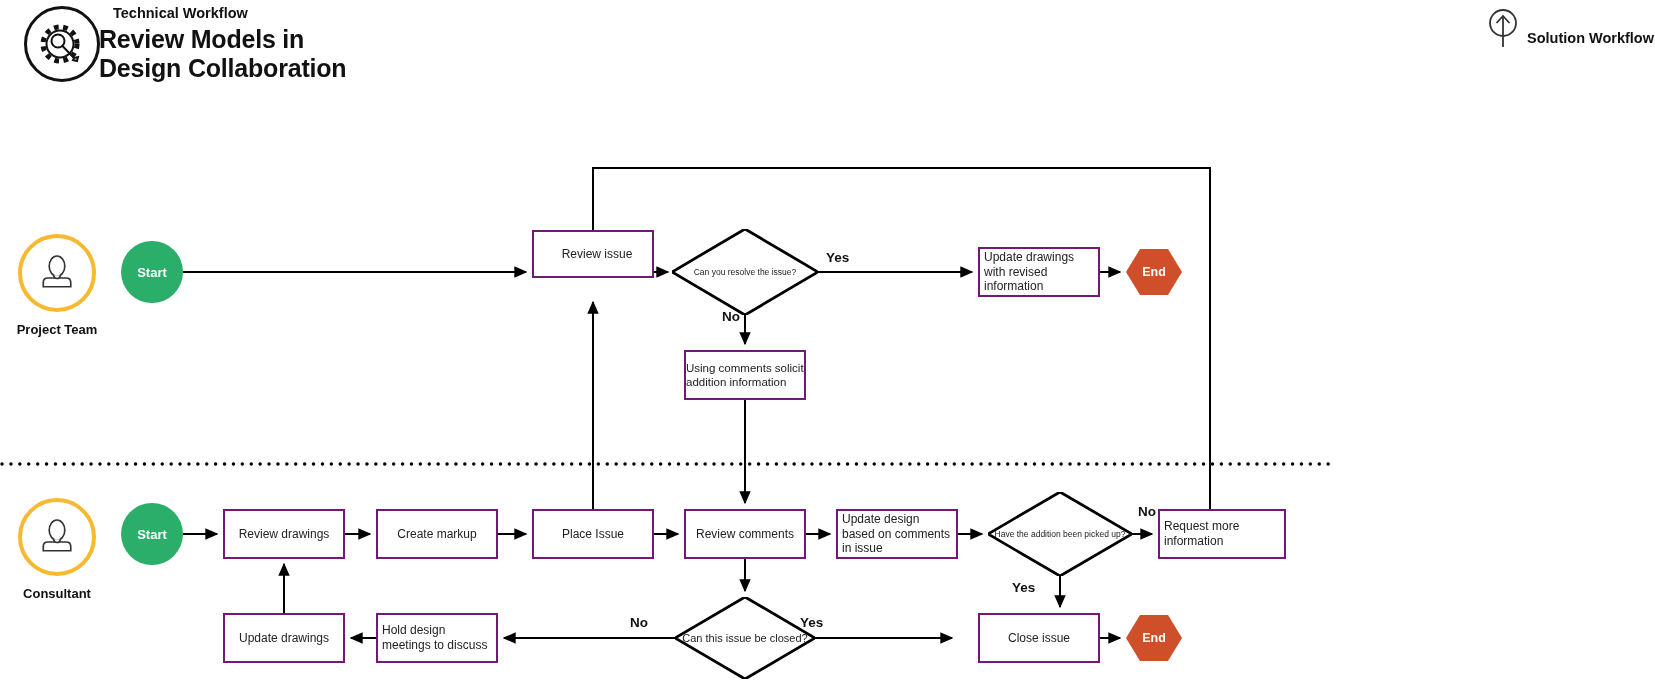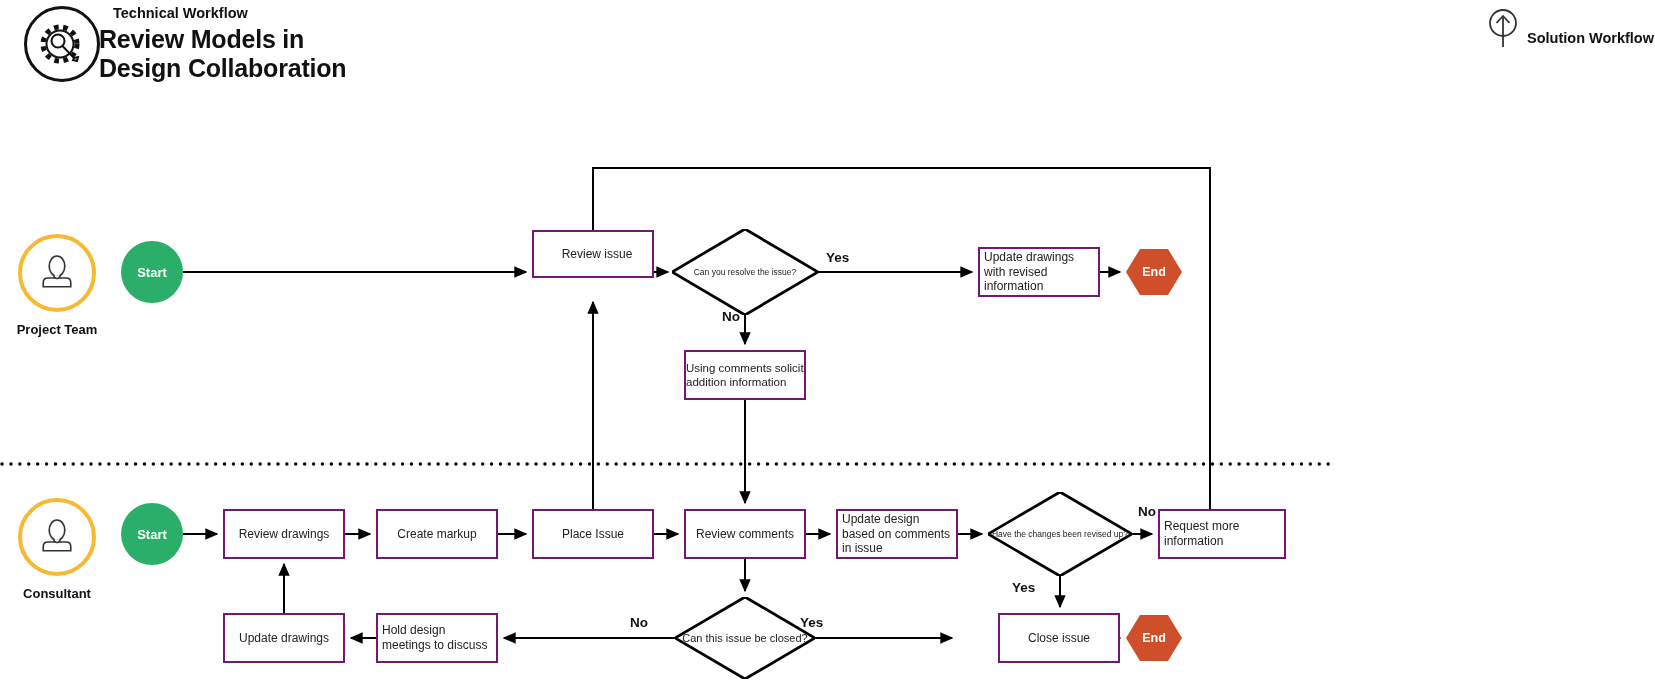--- a/index.html
+++ b/index.html
@@ -149,33 +149,33 @@
   <div class="pbox" style="left:376px;top:509px;width:122px;height:50px;">Create markup</div>
   <div class="pbox" style="left:223px;top:509px;width:122px;height:50px;">Review drawings</div>
   <div class="pbox" style="left:532px;top:509px;width:122px;height:50px;">Place Issue</div>
   <div class="pbox" style="left:836px;top:509px;width:122px;height:50px;">Update design based on comments in issue</div>
   <div class="pbox" style="left:684px;top:509px;width:122px;height:50px;">Review comments</div>
 
   <div class="diamond" style="left:988px;top:492px;width:144px;height:84px;">
     <svg viewBox="0 0 100 100" preserveAspectRatio="none">
         <polygon points="50,0 100,50 50,100 0,50" fill="#fff" stroke="#000" stroke-width="2.8" vector-effect="non-scaling-stroke"></polygon>
       </svg>
-    <span class="dlabel">Have the changes been revised up?</span>
+    <span class="dlabel">Have the addition been picked up?</span>
   </div>
 
   <div class="pbox" style="left:1158px;top:509px;width:128px;height:50px;">Request more information</div>
 
   <div class="diamond big-text" style="left:675px;top:597px;width:140px;height:82px;">
     <svg viewBox="0 0 100 100" preserveAspectRatio="none">
         <polygon points="50,0 100,50 50,100 0,50" fill="#fff" stroke="#000" stroke-width="2.8" vector-effect="non-scaling-stroke"></polygon>
       </svg>
     <span class="dlabel">Can this issue be closed?</span>
   </div>
 
-  <div class="pbox" style="left:998px;top:613px;width:122px;height:50px;">Close issue</div>
+  <div class="pbox" style="left:978px;top:613px;width:122px;height:50px;">Close issue</div>
   <div class="endh" style="left:1126px;top:615px;width:56px;height:46px;">End</div>
   <div class="pbox" style="left:376px;top:613px;width:122px;height:50px;">Hold design meetings to discuss</div>
   <div class="pbox" style="left:223px;top:613px;width:122px;height:50px;">Update drawings</div>
 
   <div class="elabel" style="left:826px;top:250px;">Yes</div>
   <div class="elabel r" style="left:700px;top:309px;">No</div>
   <div class="elabel" style="left:1138px;top:504px;">No</div>
   <div class="elabel" style="left:1012px;top:580px;">Yes</div>
   <div class="elabel" style="left:800px;top:615px;">Yes</div>
   <div class="elabel" style="left:630px;top:615px;">No</div>

